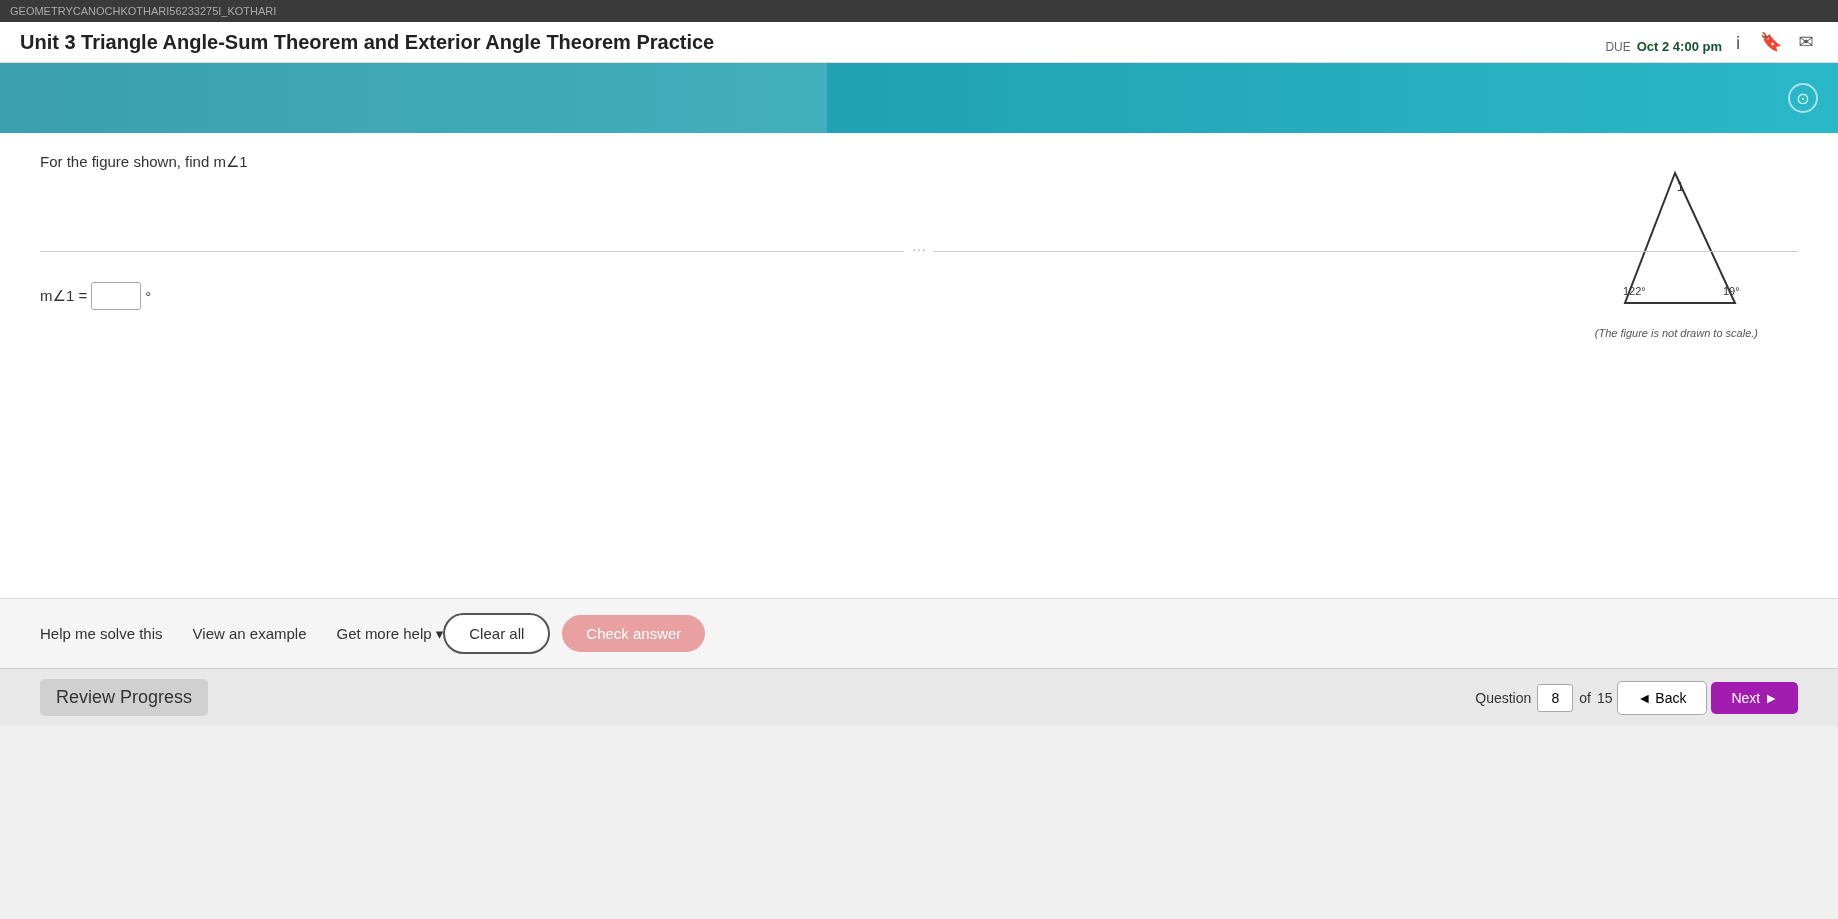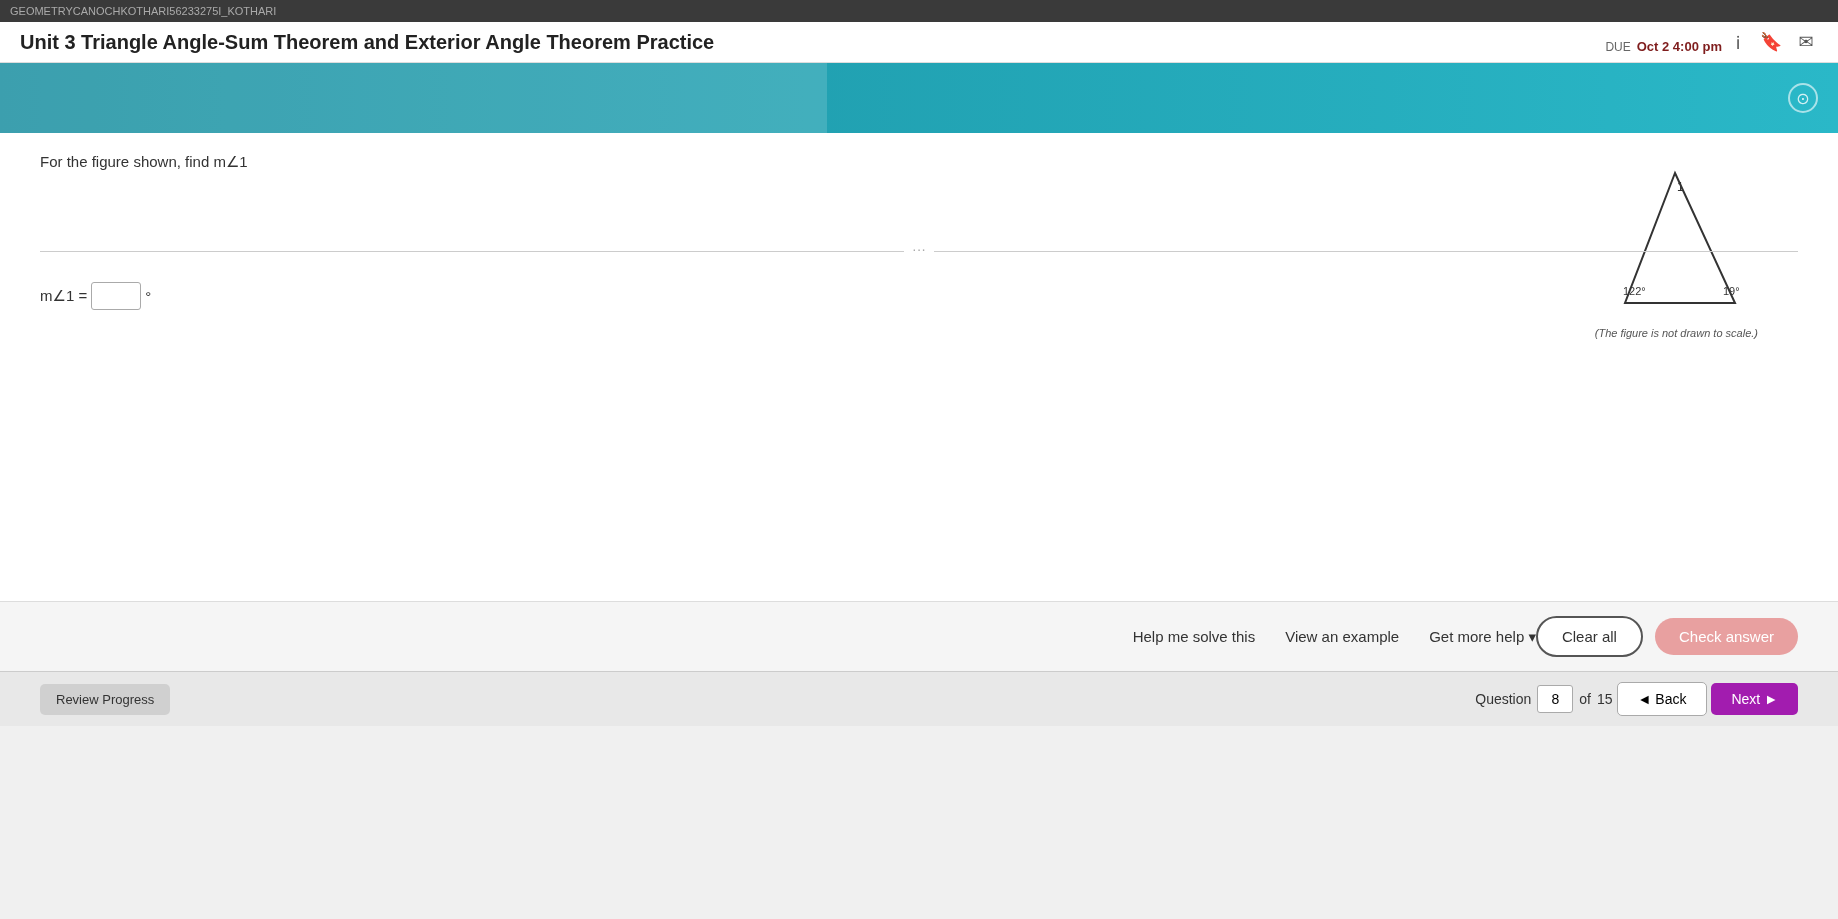--- a/index.html
+++ b/index.html
@@ -57,21 +57,21 @@
       gap: 4px;
     }
 
     .due-label {
       font-size: 12px;
       color: #666;
     }
 
     .due-date {
       font-size: 13px;
-      color: #7f1d1d;
+      color: #14532d;
       font-weight: bold;
     }
 
     .header-icons {
       display: flex;
       gap: 10px;
       align-items: center;
     }
 
     .header-icon {
@@ -200,21 +200,21 @@
       color: #333;
     }
 
     
     .action-bar {
       background: #f5f5f5;
       border-top: 1px solid #ddd;
       padding: 14px 40px;
       display: flex;
       align-items: center;
-      justify-content: flex-end;
+      justify-content: flex-start;
     }
 
     .action-left {
       display: flex;
       gap: 30px;
       align-items: center;
     }
 
     .action-link {
       font-size: 15px;
@@ -260,21 +260,21 @@
       display: flex;
       align-items: center;
       justify-content: space-between;
     }
 
     .review-progress-btn {
       background: #d0d0d0;
       border: none;
       border-radius: 5px;
       padding: 8px 16px;
-      font-size: 13px;
+      font-size: 18px;
       color: #333;
       cursor: pointer;
     }
 
     .nav-right {
       display: flex;
       align-items: center;
       gap: 4px;
     }
 

